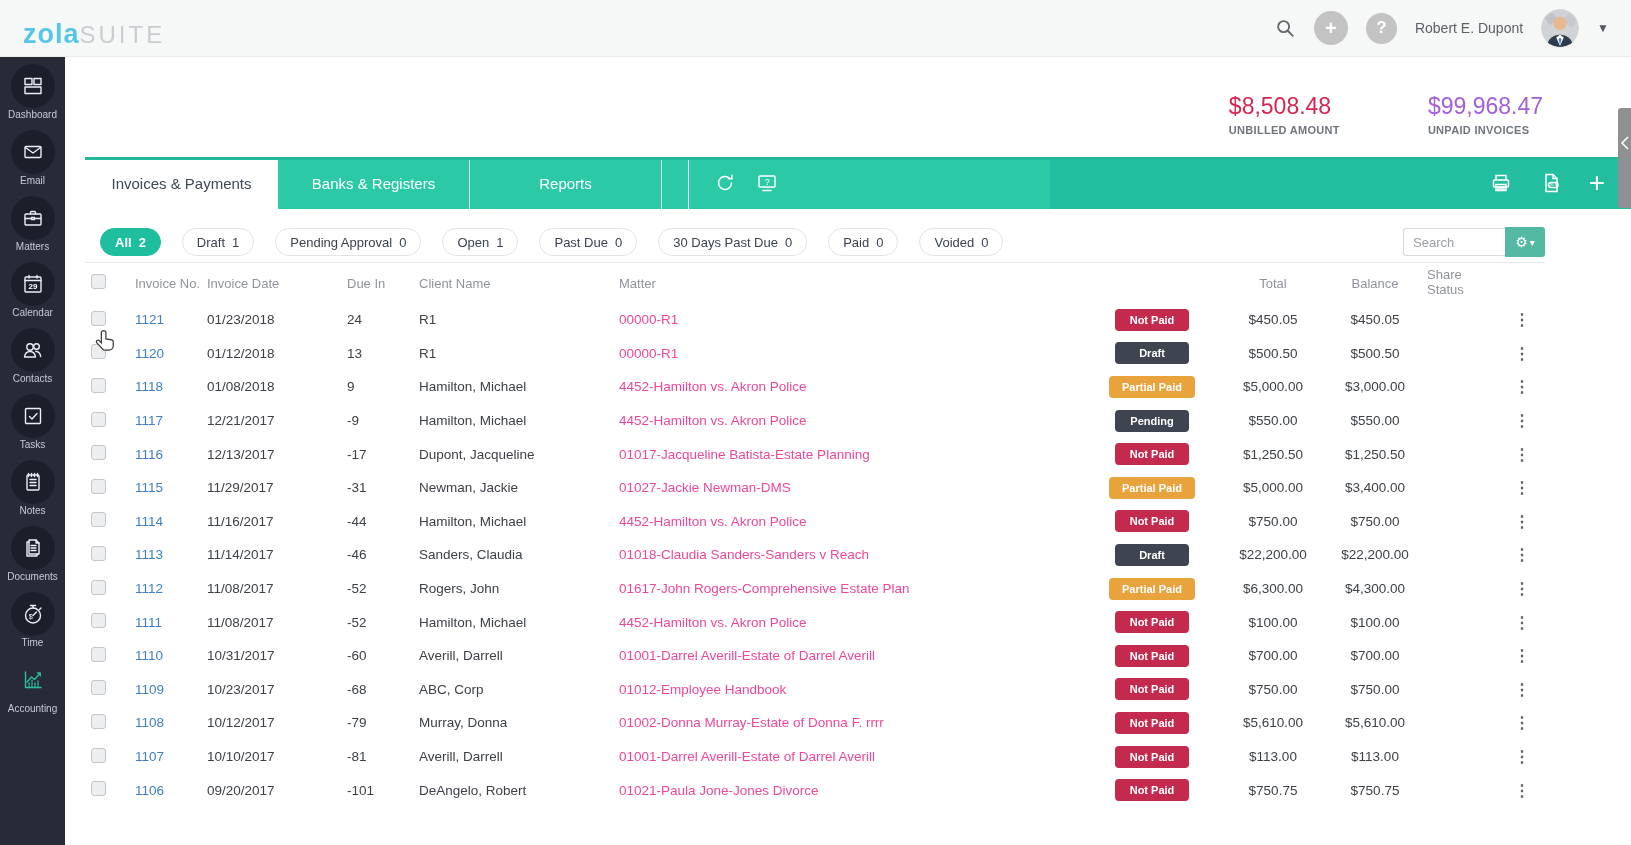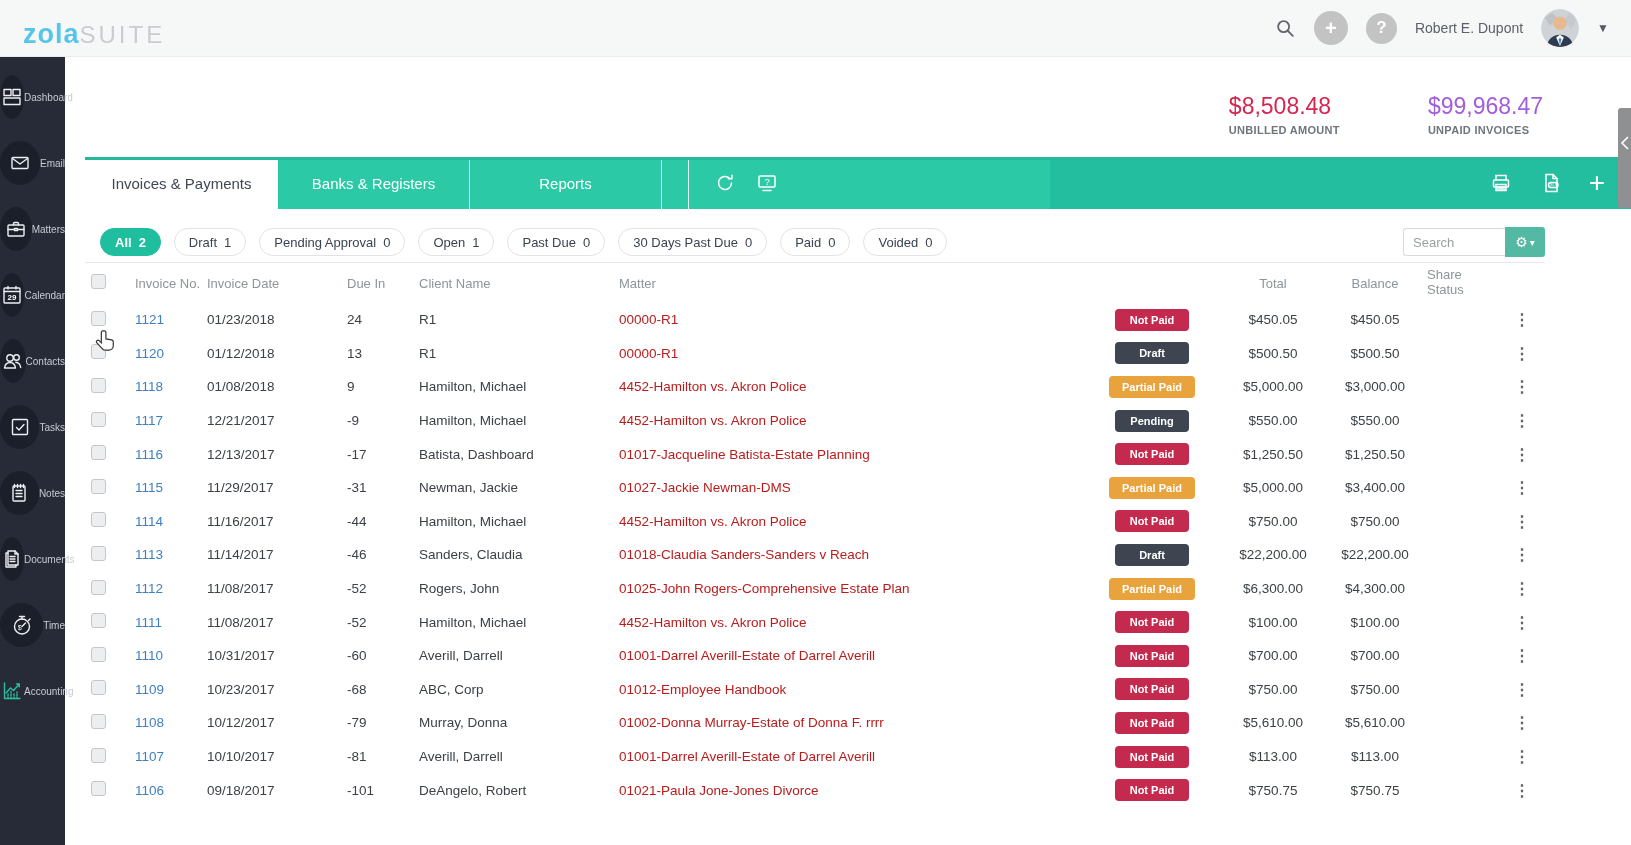--- a/index.html
+++ b/index.html
@@ -13,21 +13,21 @@
   .hdr-right { margin-left:auto; display:flex; align-items:center; gap:18px; padding-right:22px; }
   .hicon { width:22px; height:22px; display:inline-flex; }
   .hbtn { width:34px; height:34px; border-radius:50%; background:#c3c3c3; color:#fff; display:flex; align-items:center; justify-content:center; font-size:20px; font-weight:700; }
   .hbtn.help { width:31px; height:31px; font-size:17px; }
   .uname { color:#5c6167; font-size:14px; }
   .avatar { width:38px; height:38px; border-radius:50%; overflow:hidden; }
   .caret { color:#555a60; font-size:12px; }
 
   
   .sidebar { position:absolute; top:57px; left:0; width:65px; height:788px; background:#272b37; z-index:20; padding-top:7px; }
-  .sb-item { display:flex; flex-direction:row; align-items:center; height:66px; cursor:pointer; }
+  .sb-item { display:flex; flex-direction:column; align-items:center; height:66px; cursor:pointer; }
   .sb-circle { width:44px; height:44px; border-radius:50%; background:#1b1f2a; display:flex; align-items:center; justify-content:center; }
   .sb-circle.no-bg { background:transparent; }
   .sb-circle svg { width:24px; height:24px; stroke:#eceef4; stroke-width:1.4; fill:none; stroke-linecap:round; stroke-linejoin:round; }
   .sb-item.active .sb-circle svg { stroke:#2bbe9e; }
   .sb-label { font-size:10px; color:#c6cad3; margin-top:1px; }
 
   
   .main { position:absolute; top:57px; left:65px; width:1566px; height:788px; background:#fff; }
 
   .summary { height:100px; display:flex; justify-content:flex-end; align-items:center; gap:48px; padding:14px 88px 0 0; }
@@ -44,39 +44,39 @@
   .tab { width:192px; display:flex; align-items:center; justify-content:center; font-size:15px; color:#fff; border-right:1px solid rgba(255,255,255,.85); cursor:pointer; }
   .tab.active { width:193px; background:#fff; color:#3e4854; border-right:none; }
   .bar-l-icons { position:absolute; left:623px; top:0; bottom:0; display:flex; align-items:center; gap:18px; padding-left:24px; border-left:1px solid rgba(255,255,255,.85); z-index:2; }
   .bar-r-icons { position:absolute; right:26px; top:0; bottom:0; display:flex; align-items:center; gap:26px; z-index:4; }
   .ticon { width:24px; height:24px; display:inline-flex; cursor:pointer; }
   .ticon svg { width:100%; height:100%; stroke:#fff; stroke-width:1.5; fill:none; stroke-linecap:round; }
   .plus-ic { color:#fff; font-size:28px; font-weight:300; line-height:24px; cursor:pointer; }
 
   
   .filterbar { display:flex; align-items:center; margin:18px 86px 0 35px; }
-  .pills { display:flex; gap:13px; flex:1; }
+  .pills { display:flex; gap:21px; flex:1; }
   .pill { height:28px; border:1px solid #e0e3e7; border-radius:14px; background:#fff; display:flex; align-items:center; padding:0 14px; font-size:13px; color:#3a4450; gap:7px; cursor:pointer; white-space:nowrap; }
   .pill.active { background:#1fbe9f; border-color:#1fbe9f; color:#fff; font-weight:700; }
   .searchbox { display:flex; align-items:center; }
   .searchbox input { width:102px; height:28px; border:1px solid #d7dade; border-right:none; border-radius:3px 0 0 3px; padding:0 9px; font-size:13px; color:#3a4450; outline:none; font-family:"Liberation Sans",sans-serif; }
   .searchbox input::placeholder { color:#9aa0a6; }
   .gearbtn { height:30px; width:40px; background:#54b9a2; border-radius:0 3px 3px 0; color:#fff; display:flex; align-items:center; justify-content:center; font-size:14px; gap:2px; cursor:pointer; }
 
   
   .tablewrap { margin:5px 86px 0 20px; border-top:1px solid #e6e8ea; }
   .t-head, .t-row { display:grid; grid-template-columns:44px 72px 140px 72px 200px 1fr 130px 112px 92px 78px 46px; align-items:center; }
   .t-head { height:40px; color:#8f949b; font-size:13px; }
   .t-row { height:33.6px; font-size:13.5px; color:#3c4147; }
   .cell { padding:0 6px; overflow:hidden; white-space:nowrap; }
   .c-total,.c-balance { text-align:center; }
   .c-share { font-size:13px; line-height:1.15; white-space:normal; }
   .cb { width:15px; height:15px; border:1px solid #c3c7cd; border-radius:3px; background:#eceef0; display:inline-block; cursor:pointer; }
   a.link-inv { color:#3f7fc1; text-decoration:none; cursor:pointer; }
-  a.link-matter { color:#b91c1c; text-decoration:none; cursor:pointer;text-align:center; }
+  a.link-matter { color:#ec4899; text-decoration:none; cursor:pointer;text-align:center; }
   .badge { display:inline-block; min-width:74px; text-align:center; padding:5px 13px; border-radius:4px; color:#fff; font-size:11px; font-weight:700; }
   .c-status { text-align:center; }
   .kebab { color:#5c6167; font-size:16px; font-weight:700; cursor:pointer; letter-spacing:0; }
   .c-kebab { text-align:center; }
 
   
   .edge-handle { position:absolute; top:108px; right:0; width:13px; height:100px; background:#8f9092; border-radius:3px 0 0 3px; z-index:40; display:flex; align-items:flex-start; justify-content:center; padding-top:28px; }
   .edge-handle svg { width:10px; height:14px; stroke:#fff; stroke-width:1.6; fill:none; }
 
   
@@ -391,21 +391,21 @@
           <span class="cell c-total">$550.00</span>
           <span class="cell c-balance">$550.00</span>
           <span class="cell c-share"></span>
           <span class="cell c-kebab"><span class="kebab">⋮</span></span>
         </div>
         <div class="t-row">
           <span class="cell"><span class="cb"></span></span>
           <span class="cell"><a class="link-inv">1116</a></span>
           <span class="cell">12/13/2017</span>
           <span class="cell">-17</span>
-          <span class="cell">Batista, Dashboard</span>
+          <span class="cell">Dupont, Jacqueline</span>
           <span class="cell"><a class="link-matter">01017-Jacqueline Batista-Estate Planning</a></span>
           <span class="cell c-status"><span class="badge" style="background:#c4294e">Not Paid</span></span>
           <span class="cell c-total">$1,250.50</span>
           <span class="cell c-balance">$1,250.50</span>
           <span class="cell c-share"></span>
           <span class="cell c-kebab"><span class="kebab">⋮</span></span>
         </div>
         <div class="t-row">
           <span class="cell"><span class="cb"></span></span>
           <span class="cell"><a class="link-inv">1115</a></span>
@@ -444,21 +444,21 @@
           <span class="cell c-balance">$22,200.00</span>
           <span class="cell c-share"></span>
           <span class="cell c-kebab"><span class="kebab">⋮</span></span>
         </div>
         <div class="t-row">
           <span class="cell"><span class="cb"></span></span>
           <span class="cell"><a class="link-inv">1112</a></span>
           <span class="cell">11/08/2017</span>
           <span class="cell">-52</span>
           <span class="cell">Rogers, John</span>
-          <span class="cell"><a class="link-matter">01025-John Rogers-Comprehensive Estate Plan</a></span>
+          <span class="cell"><a class="link-matter">01617-John Rogers-Comprehensive Estate Plan</a></span>
           <span class="cell c-status"><span class="badge" style="background:#e9a33c">Partial Paid</span></span>
           <span class="cell c-total">$6,300.00</span>
           <span class="cell c-balance">$4,300.00</span>
           <span class="cell c-share"></span>
           <span class="cell c-kebab"><span class="kebab">⋮</span></span>
         </div>
         <div class="t-row">
           <span class="cell"><span class="cb"></span></span>
           <span class="cell"><a class="link-inv">1111</a></span>
           <span class="cell">11/08/2017</span>
@@ -519,21 +519,21 @@
           <span class="cell"><a class="link-matter">01001-Darrel Averill-Estate of Darrel Averill</a></span>
           <span class="cell c-status"><span class="badge" style="background:#c4294e">Not Paid</span></span>
           <span class="cell c-total">$113.00</span>
           <span class="cell c-balance">$113.00</span>
           <span class="cell c-share"></span>
           <span class="cell c-kebab"><span class="kebab">⋮</span></span>
         </div>
         <div class="t-row">
           <span class="cell"><span class="cb"></span></span>
           <span class="cell"><a class="link-inv">1106</a></span>
-          <span class="cell">09/18/2017</span>
+          <span class="cell">09/20/2017</span>
           <span class="cell">-101</span>
           <span class="cell">DeAngelo, Robert</span>
           <span class="cell"><a class="link-matter">01021-Paula Jone-Jones Divorce</a></span>
           <span class="cell c-status"><span class="badge" style="background:#c4294e">Not Paid</span></span>
           <span class="cell c-total">$750.75</span>
           <span class="cell c-balance">$750.75</span>
           <span class="cell c-share"></span>
           <span class="cell c-kebab"><span class="kebab">⋮</span></span>
         </div>
       </div>

